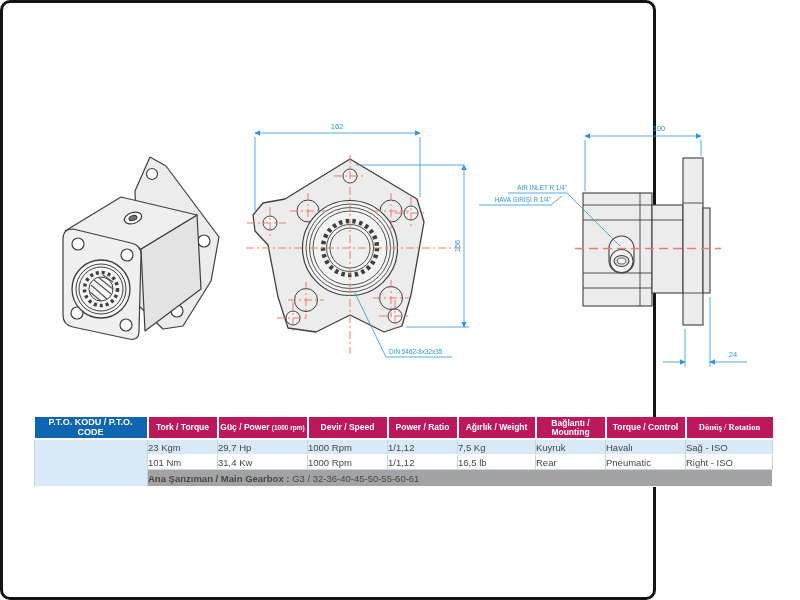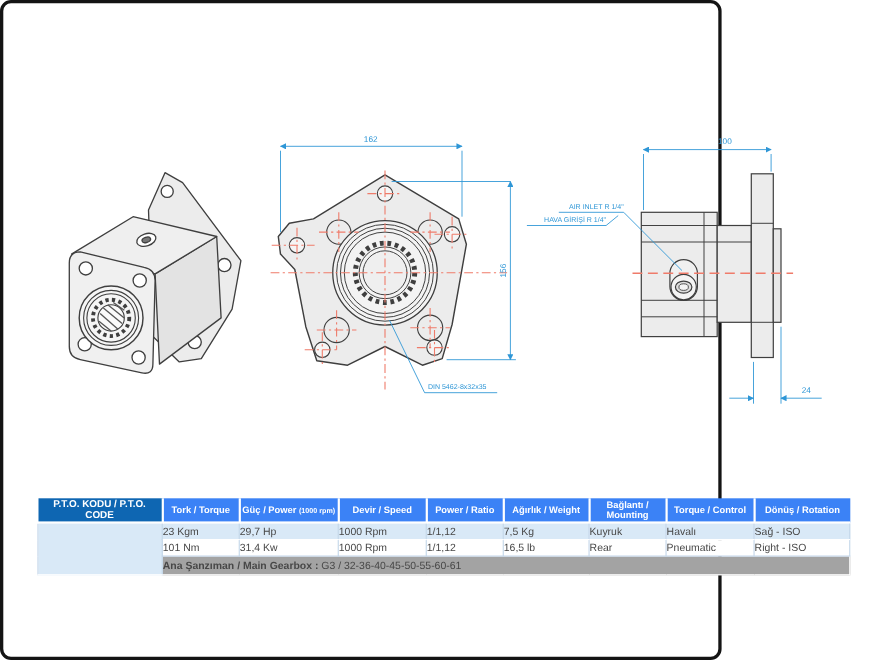--- a/index.html
+++ b/index.html
@@ -1,23 +1,23 @@
 <!DOCTYPE html>
 <html><head>
 <meta charset="utf-8">
 <style>
   html,body{margin:0;padding:0;background:#fff;width:800px;height:600px;overflow:hidden;}
   .page{position:relative;width:656px;height:600px;box-sizing:border-box;background:#ffffff;
         border:3px solid #141414;border-radius:10px;font-family:"Liberation Sans",sans-serif;}
   .drw{position:absolute;}
   
-  .spec-table{position:absolute;left:31px;top:414px;width:738px;border-collapse:collapse;table-layout:fixed;margin-top:36px;}
-  .spec-table th{background:#3b82f6;color:#fff;font-size:8.5px;font-weight:bold;height:21px;
+  .spec-table{position:absolute;left:31px;top:414px;width:738px;border-collapse:collapse;table-layout:fixed;}
+  .spec-table th{background:#be185d;color:#fff;font-size:8.5px;font-weight:bold;height:21px;
                  border-right:2px solid #fff;border-bottom:2px solid #fff;padding:0 1px;text-align:center;line-height:1.05;}
-  .spec-table th:last-child{border-right:none;}
+  .spec-table th:last-child{border-right:none;font-family:Liberation Serif, serif;}
   .spec-table th.code{background:#0e66b2;font-size:9px;}
   .spec-table th .sub{font-size:6.5px;font-weight:bold;}
   .spec-table td{font-size:9.5px;color:#474747;text-align:left;height:14px;padding:0;
                  border:1px solid #c3d6e9;background:#fff;}
   .spec-table tr.r1 td{background:#d9e9f7;border-bottom:1px solid #ffffff;}
   .spec-table td.code-cell{background:#ffffff;}
   .spec-table tr.frow td{background:#a3a3a3;height:16px;border:1px solid #ffffff;font-size:9.5px;}
   .spec-table tr.frow b{font-weight:bold;}
   
   svg text{font-family:"Liberation Sans",sans-serif;}

